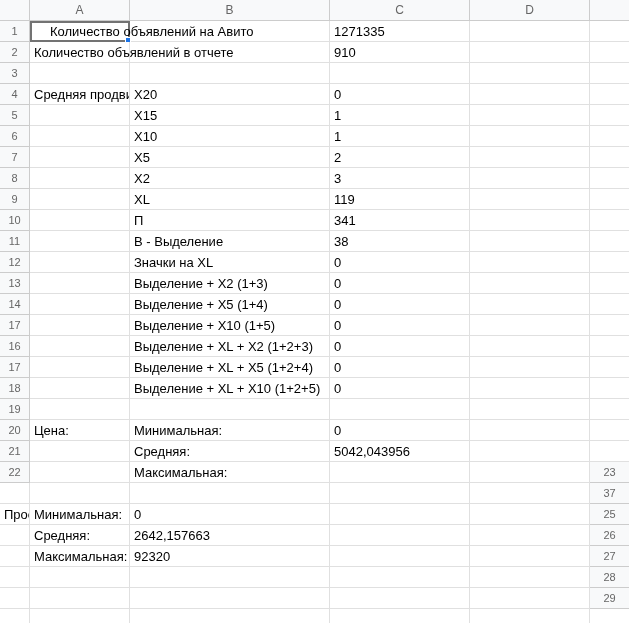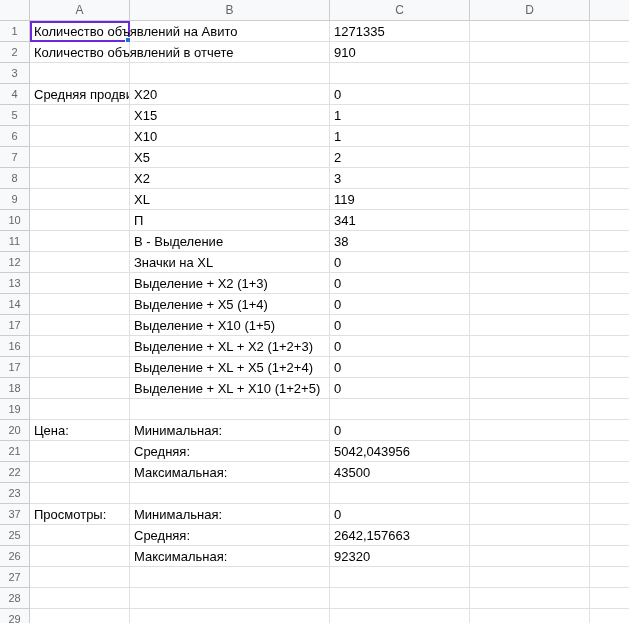--- a/index.html
+++ b/index.html
@@ -43,22 +43,22 @@
       font-size: 11px;
       border-right: 1px solid #ccc;
       border-bottom: 1px solid #ccc;
     }
     .corner {
       background: #f8f9fa;
       border-right: 1px solid #ccc;
       border-bottom: 1px solid #ccc;
     }
     .selected {
-      border: 2px solid #6d28d9;
-      padding: 0px 2px;
+      border: 2px solid #737373;
+      padding: 0px 18px;
       z-index: 2;
     }
     .overflow {
       overflow: visible;
       z-index: 1;
     }
     .right {
       text-align: left;
     }
     .fill-handle {
@@ -204,21 +204,20 @@
     <div class="cell "></div>
     <div class="cell row-header">21</div>
     <div class="cell "></div>
     <div class="cell ">Средняя:</div>
     <div class="cell right">5042,043956</div>
     <div class="cell "></div>
     <div class="cell "></div>
     <div class="cell row-header">22</div>
     <div class="cell "></div>
     <div class="cell ">Максимальная:</div>
-    <div class="cell right">43500</div>
     <div class="cell "></div>
     <div class="cell "></div>
     <div class="cell row-header">23</div>
     <div class="cell "></div>
     <div class="cell "></div>
     <div class="cell right"></div>
     <div class="cell "></div>
     <div class="cell "></div>
     <div class="cell row-header">37</div>
     <div class="cell ">Просмотры:</div>

